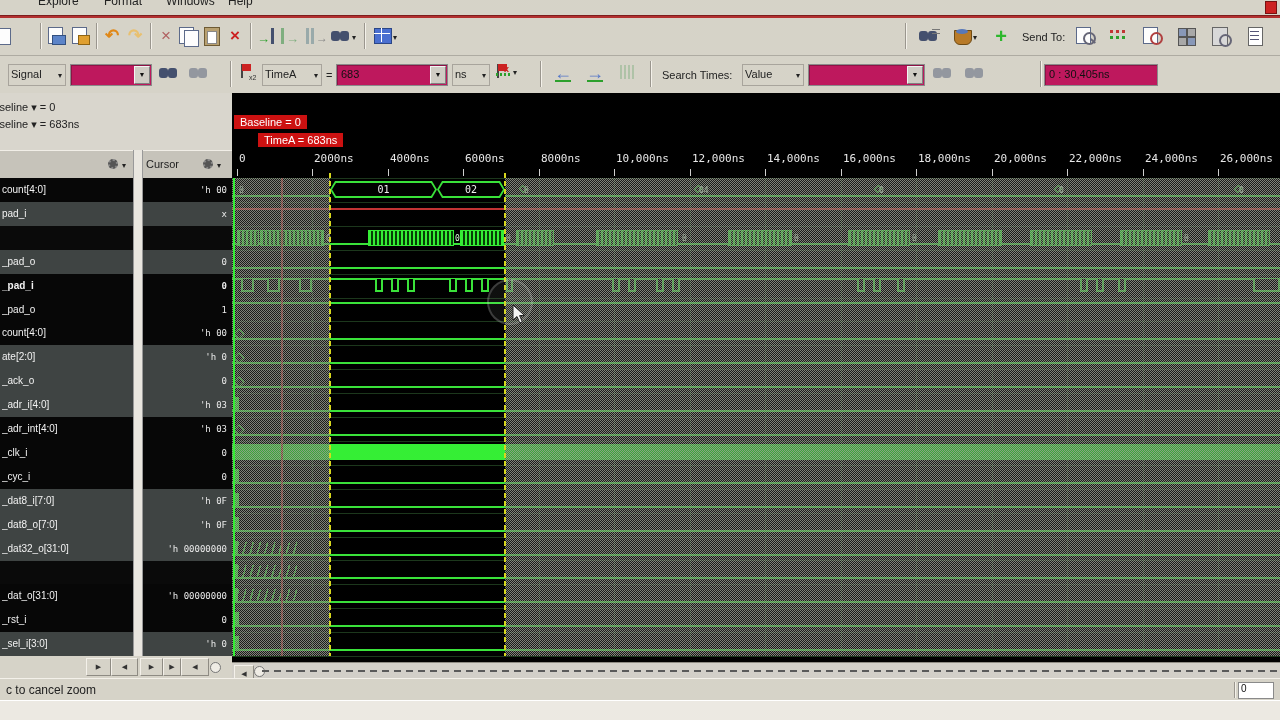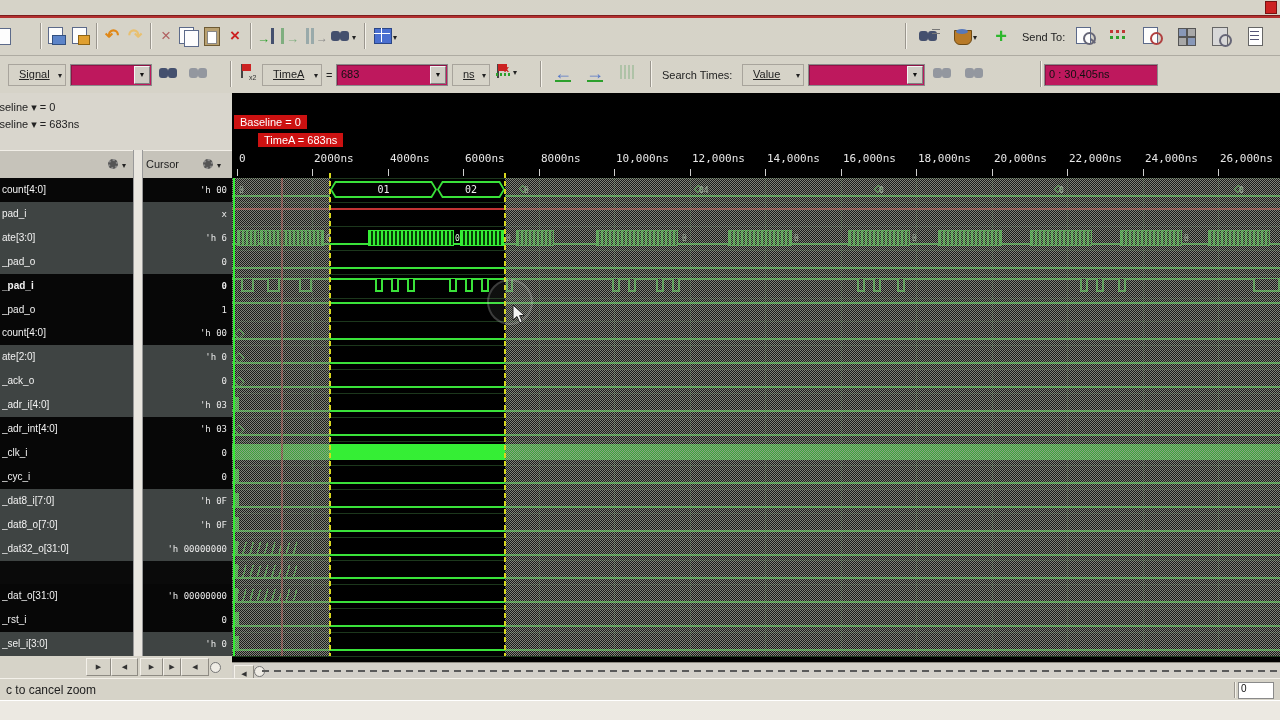--- a/index.html
+++ b/index.html
@@ -14,21 +14,21 @@
   #toolbar1{position:absolute;left:0;top:18px;width:1280px;height:37px;background:#d6d3c8;border-bottom:1px solid #aeaba2;}
   #toolbar2{position:absolute;left:0;top:56px;width:1280px;height:37px;background:#d6d3c8;border-bottom:1px solid #aeaba2;}
   .tb-sep{position:absolute;top:5px;width:0;height:26px;border-left:1px solid #9a968e;border-right:1px solid #f4f1ea;}
   .ic{position:absolute;top:7px;width:22px;height:22px;}
   .ic .p{position:absolute;}
   .glyph{font-size:17px;line-height:22px;text-align:center;width:100%;}
   .doc{width:13px;height:15px;background:#fdfdfd;border:1px solid #5c6a8a;}
   .caret{font-size:8px;color:#222;}
   .lbl{position:absolute;font-size:11px;color:#222;top:13px;}
   .drop{position:absolute;top:8px;height:20px;background:#d6d3c8;border:1px solid #a8a49c;font-size:11px;color:#222;}
-  .drop .txt{position:absolute;left:10px;top:3px;text-decoration:underline;}
+  .drop .txt{position:absolute;left:2px;top:3px;}
   .drop .dcaret{position:absolute;right:3px;top:6px;font-size:8px;}
   .combo{position:absolute;top:8px;height:20px;background:#be185d;border:1px solid #8a8a8a;
          box-shadow:inset 1px 1px 0 rgba(0,0,0,.25);}
   .combo .cv{position:absolute;left:4px;top:3px;font-size:11px;color:#111;}
   .combo .cbtn{position:absolute;right:1px;top:1px;bottom:1px;width:14px;background:#cfccc4;
         border:1px solid;border-color:#f4f4f4 #7f7f7f #7f7f7f #f4f4f4;font-size:7px;text-align:center;line-height:16px;}
   .flag{width:9px;height:7px;background:#cc2222;position:absolute;left:4px;top:2px;}
   .pole{width:2px;height:14px;background:#444;position:absolute;left:3px;top:2px;}
   .sub{position:absolute;font-size:7px;left:11px;top:12px;color:#333;}
   .faded{opacity:.45;}
@@ -99,20 +99,26 @@
   #status-right{position:absolute;right:6px;top:3px;width:30px;height:15px;background:#fff;border:1px solid #8a8a8a;
       font-size:10px;padding:0 2px;color:#111;}
   #status-div{position:absolute;right:44px;top:3px;height:16px;border-left:1px solid #9a968e;border-right:1px solid #f4f1ea;}
   #bottomstrip{position:absolute;left:0;top:700px;width:1280px;height:20px;background:#ece9e2;border-top:1px solid #fff;}
 </style>
 </head>
 <body>
 
 <div id="app">
 
+  <div id="menubar">
+      <div class="menu-item" style="left: 38px;">Explore</div>
+      <div class="menu-item" style="left: 104px;">Format</div>
+      <div class="menu-item" style="left: 166px;">Windows</div>
+      <div class="menu-item" style="left: 228px;">Help</div>
+    </div>
   <div id="close-dot"></div>
   <div id="redline"></div>
 
   <div id="toolbar1">
     <div class="ic" style="left:-8px">
         <span class="p doc" style="left:4px;top:3px"></span>
       </div>
     <div class="tb-sep" style="left:40px"></div>
     <div class="ic" style="left:46px">
       <span class="p doc" style="left:2px;top:2px"></span>
@@ -319,24 +325,20 @@
         <span class="hdr-caret" style="left:217px">▾</span>
       </div>
       <div id="lp-rows">
           <div class="lrow b" style="top: 0px;">
             <div class="lname">count[4:0]</div>
             <div class="lval">'h 00</div>
           </div>
           <div class="lrow g" style="top: 23.9px;">
             <div class="lname">pad_i</div>
             <div class="lval">x</div>
-          </div>
-          <div class="lrow g" style="top: 47.8px;">
-            <div class="lname">ate[3:0]</div>
-            <div class="lval">'h 6</div>
           </div>
           <div class="lrow g" style="top: 71.7px;">
             <div class="lname">_pad_o</div>
             <div class="lval">0</div>
           </div>
           <div class="lrow b" style="top: 95.6px; font-weight: bold;">
             <div class="lname">_pad_i</div>
             <div class="lval">0</div>
           </div>
           <div class="lrow b" style="top: 119.5px;">

